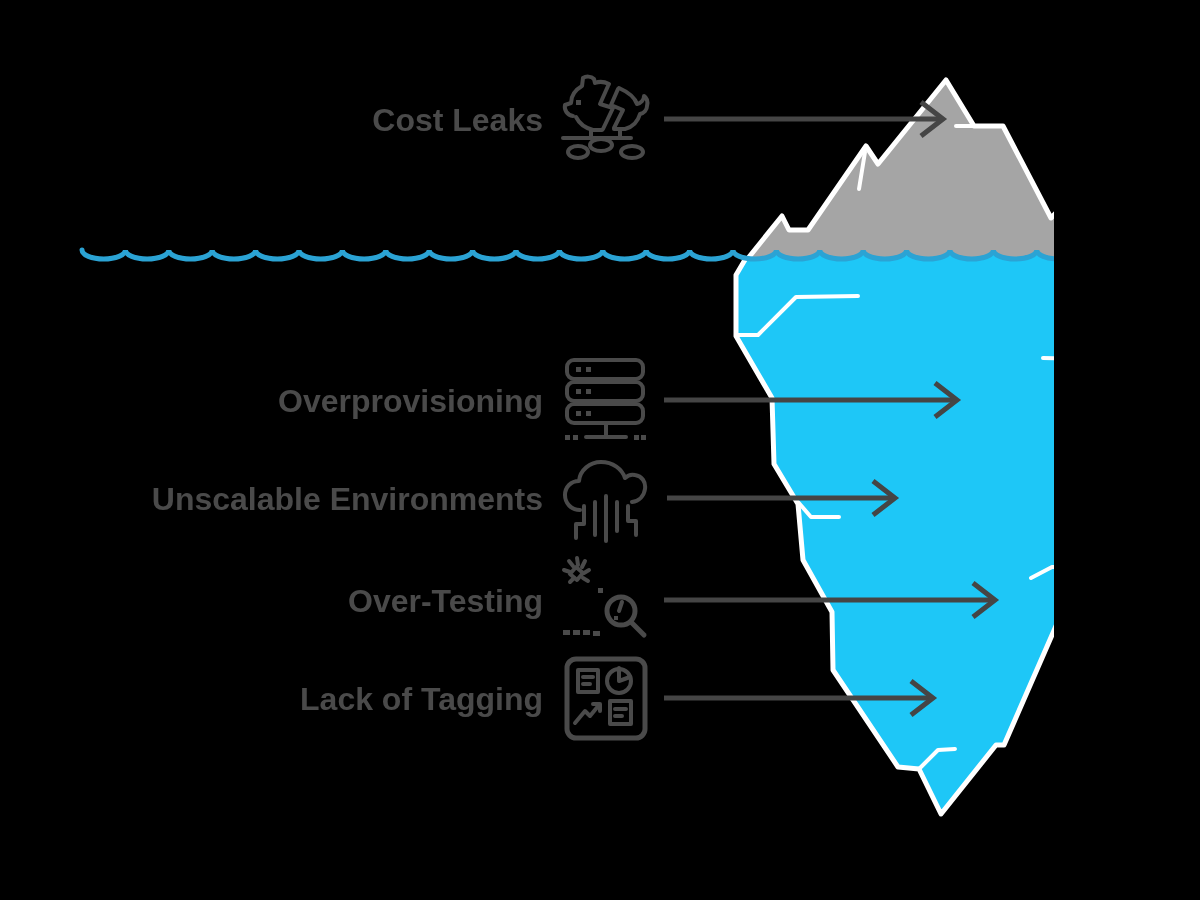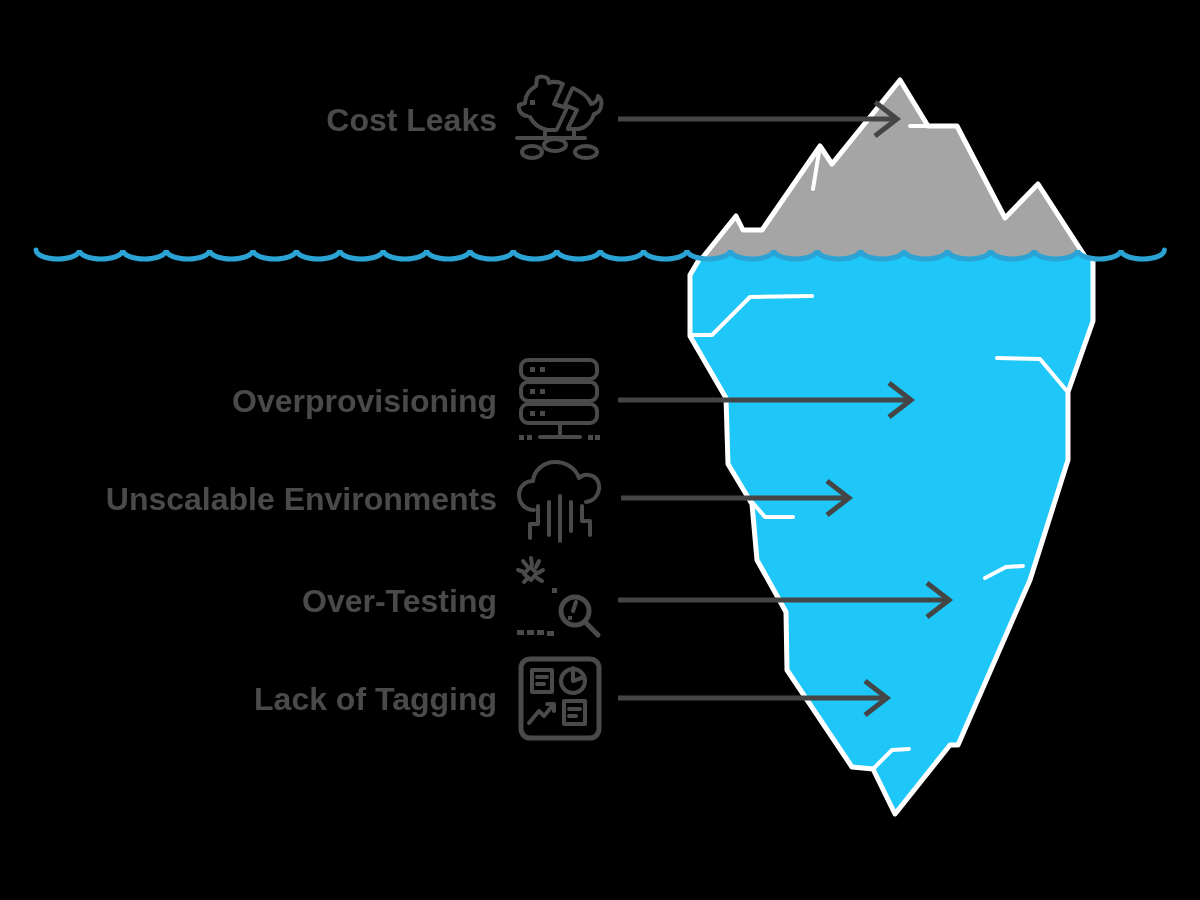--- a/index.html
+++ b/index.html
@@ -1,16 +1,16 @@
 <!DOCTYPE html>
 <html><head>
 <meta charset="utf-8">
 <style>
   html,body{margin:0;padding:0;background:#000;}
-  .stage{position:relative;width:1200px;height:900px;background:#000;overflow:hidden;}
+  .stage{position:relative;width:1008px;height:900px;background:#000;overflow:hidden;padding-left:46px;}
   svg{display:block;}
   .lbl{font-family:"Liberation Sans",sans-serif;font-weight:700;font-size:32px;fill:#4a4a4a;letter-spacing:0px;}
   .outline{stroke:#fff;stroke-width:5;stroke-linejoin:round;}
   .crack{stroke:#fff;stroke-width:4;fill:none;stroke-linecap:round;stroke-linejoin:round;}
   .arrow{stroke:#454545;stroke-width:5;fill:none;stroke-linecap:butt;stroke-linejoin:miter;}
   .ic{stroke:#4a4a4a;stroke-width:4;fill:none;stroke-linecap:round;stroke-linejoin:round;}
   .ic-thick{stroke:#4a4a4a;stroke-width:5;fill:none;stroke-linecap:round;stroke-linejoin:round;}
   .ic-fill{fill:#4a4a4a;stroke:none;}
   .wave{fill:none;stroke-width:5;stroke-linecap:round;}
 </style>

